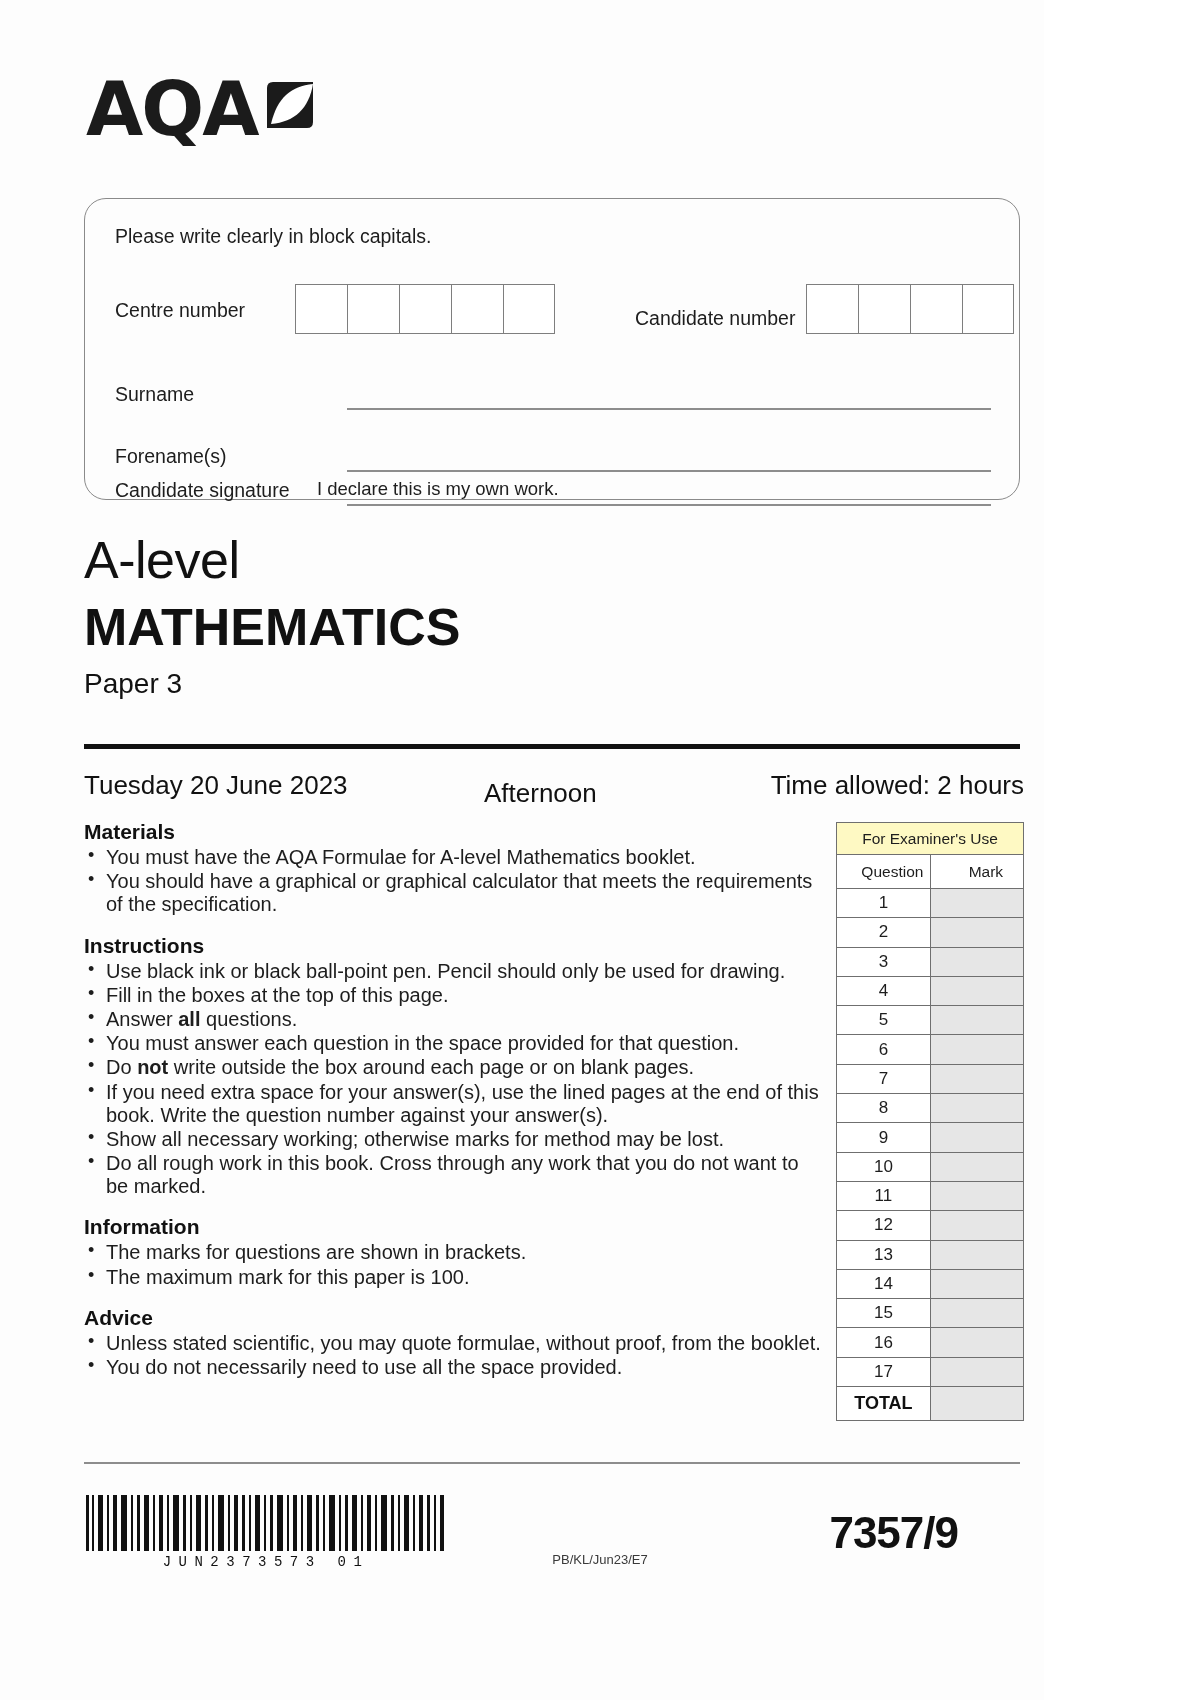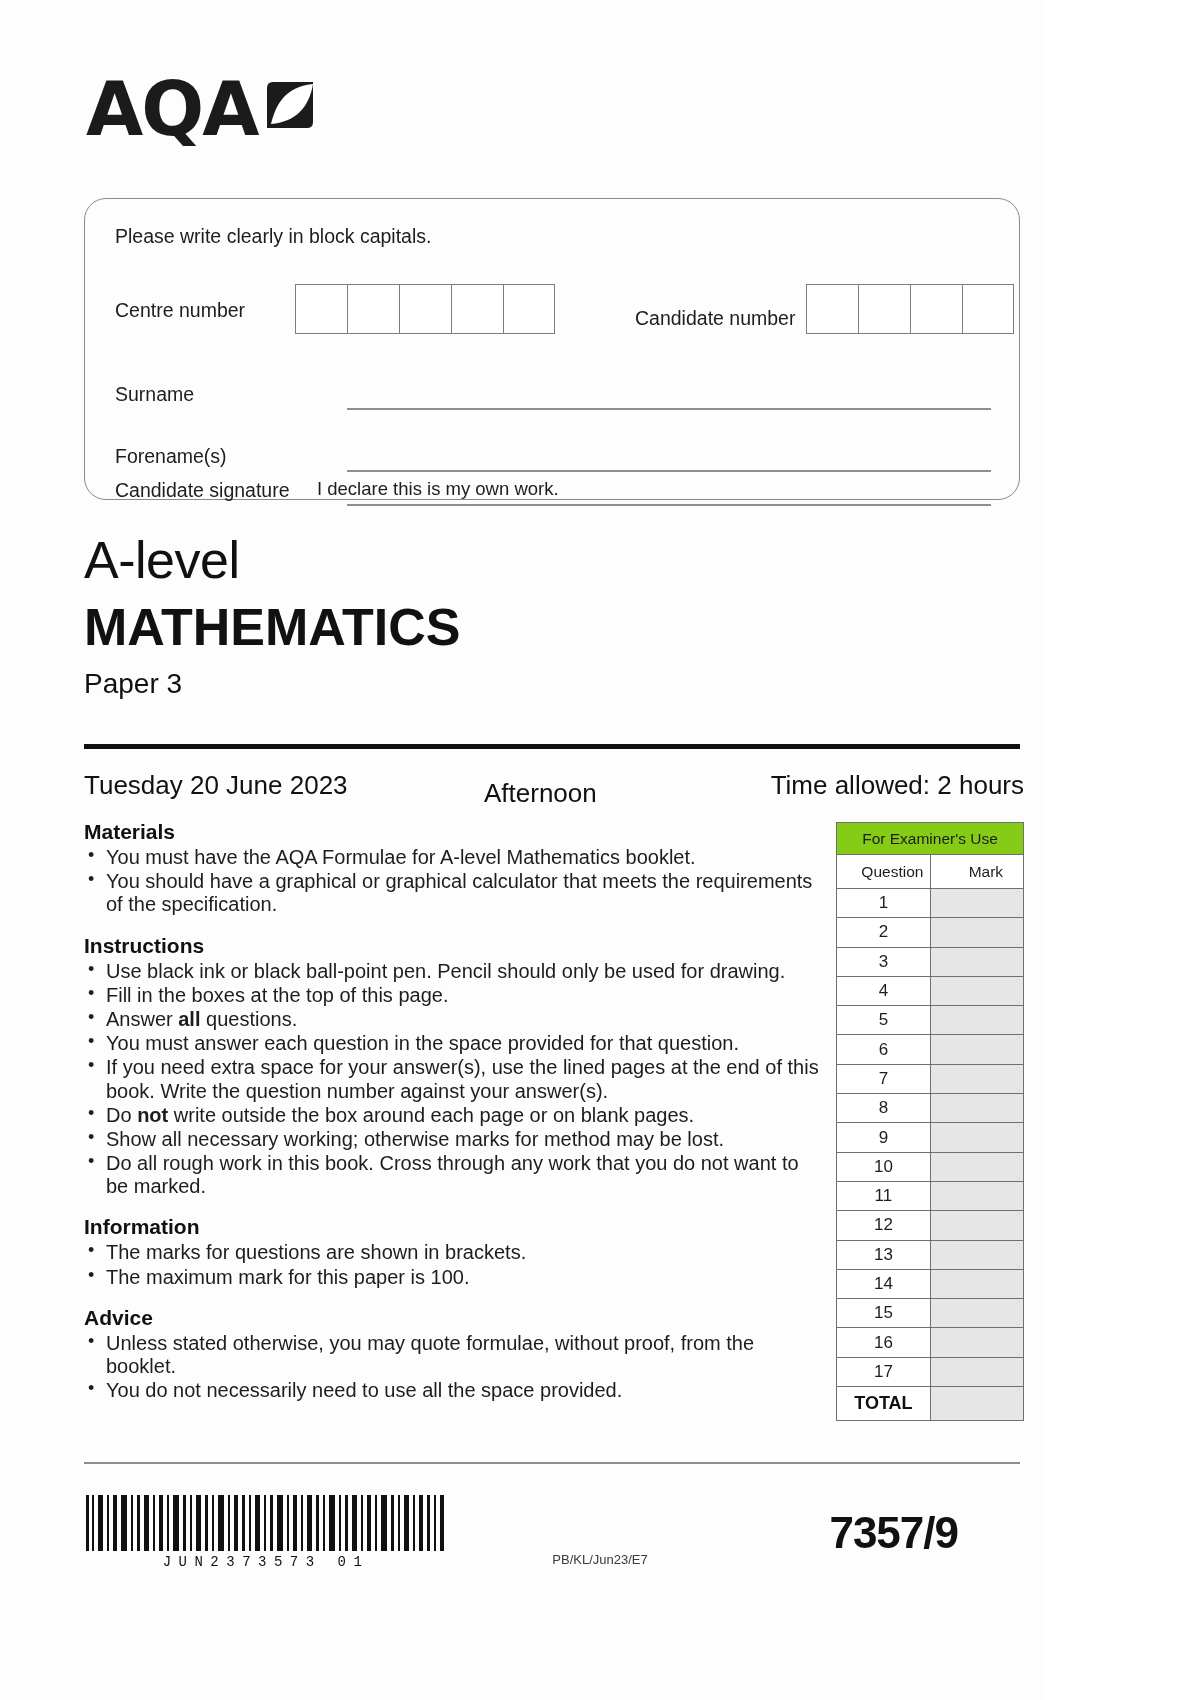--- a/index.html
+++ b/index.html
@@ -226,21 +226,21 @@
     width: 188px;
     border-collapse: collapse;
     font-size: 17px;
   }
   .ex-table td, .ex-table th {
     border: 1.2px solid #6f6f6f;
     text-align: center;
     box-sizing: border-box;
   }
   .ex-title {
-    background: #84cc16;
+    background: #fef9c3;
     font-weight: normal;
     font-size: 15.5px;
     height: 32px;
     color: #1d1d1d;
   }
   .ex-sub {
     background: #fff;
     font-weight: normal;
     font-size: 15.5px;
     height: 34px;
@@ -391,39 +391,39 @@
       </ul>
     </div>
 
     <div class="sec">
       <div class="sec-head">Instructions</div>
       <ul class="bl">
         <li>Use black ink or black ball-point pen.  Pencil should only be used for drawing.</li>
         <li>Fill in the boxes at the top of this page.</li>
         <li>Answer <b>all</b> questions.</li>
         <li>You must answer each question in the space provided for that question.</li>
+        <li>Do <b>not</b> write outside the box around each page or on blank pages.</li>
         <li>If you need extra space for your answer(s), use the lined pages at the end of this book.  Write the question number against your answer(s).</li>
-        <li>Do <b>not</b> write outside the box around each page or on blank pages.</li>
         <li>Show all necessary working; otherwise marks for method may be lost.</li>
         <li>Do all rough work in this book.  Cross through any work that you do not want to be marked.</li>
       </ul>
     </div>
 
     <div class="sec">
       <div class="sec-head">Information</div>
       <ul class="bl">
         <li>The marks for questions are shown in brackets.</li>
         <li>The maximum mark for this paper is 100.</li>
       </ul>
     </div>
 
     <div class="sec">
       <div class="sec-head">Advice</div>
       <ul class="bl">
-        <li>Unless stated otherwise, you may quote formulae, without proof, from the booklet.</li>
+        <li>Unless stated scientific, you may quote formulae, without proof, from the booklet.</li>
         <li>You do not necessarily need to use all the space provided.</li>
       </ul>
     </div>
   </div>
 
   <table class="ex-table">
     <thead>
       <tr>
         <th class="ex-title" colspan="2">For Examiner's Use</th>
       </tr>

